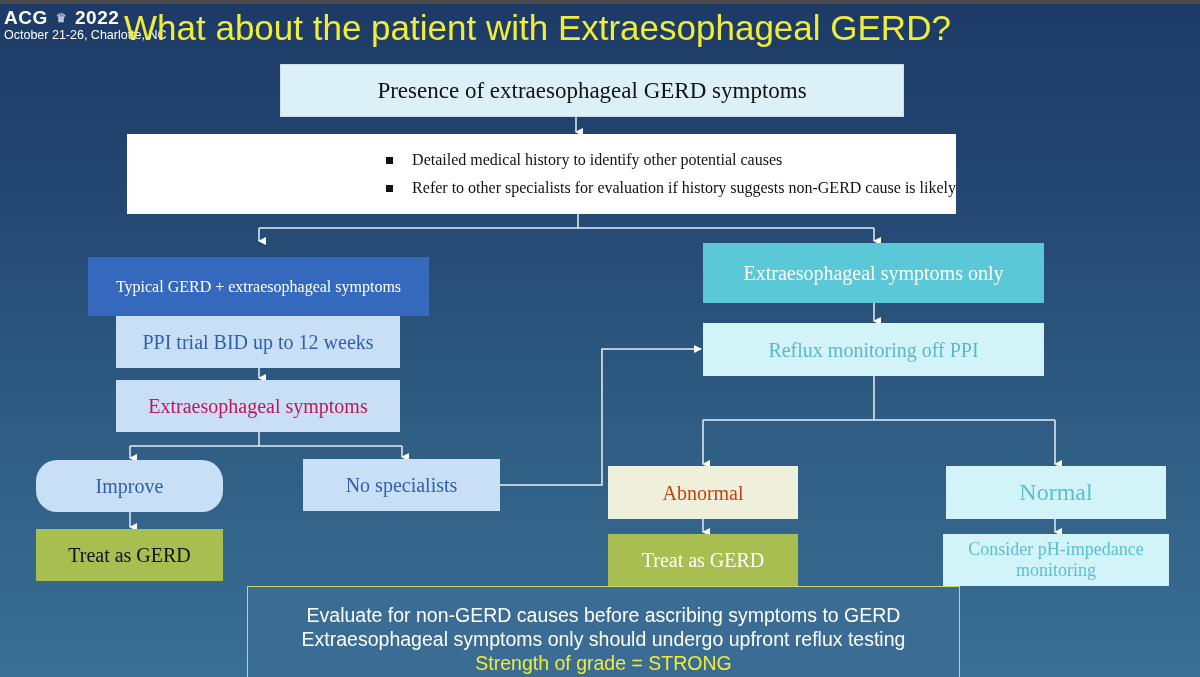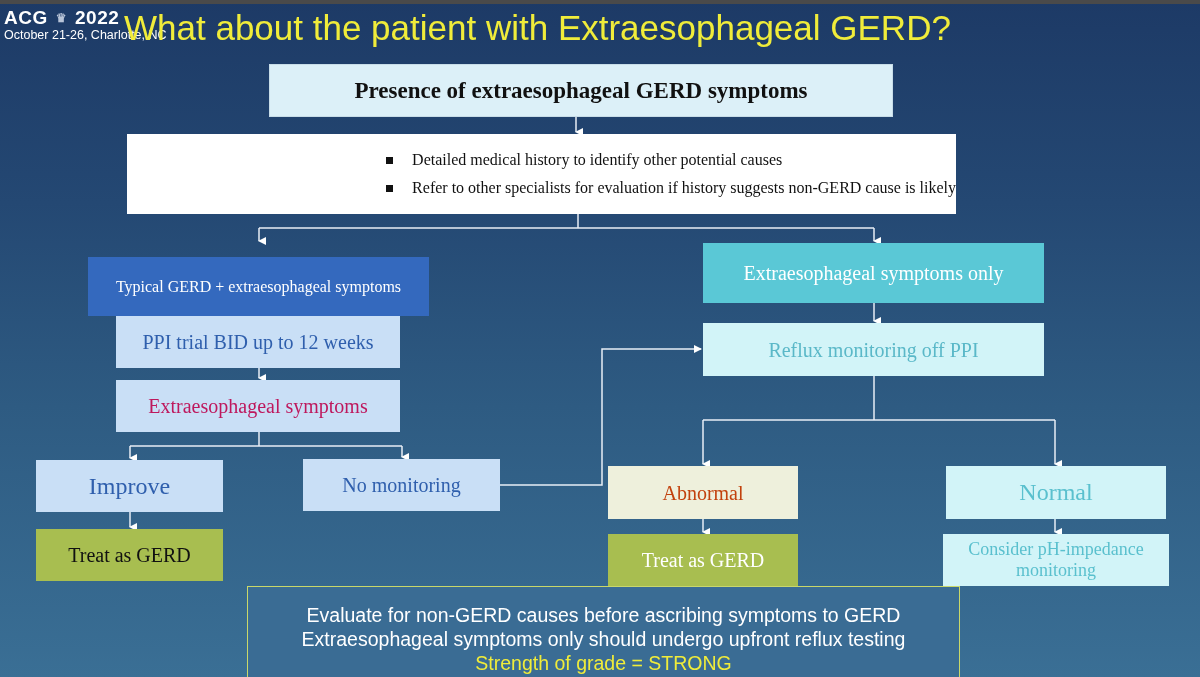--- a/index.html
+++ b/index.html
@@ -16,29 +16,29 @@
   .logo .sub { font-size: 12.5px; line-height: 14px; }
   .title {
     position: absolute; left: 124px; top: 6px; width: 1076px;
     color: #f0ec3a; font-family: "Liberation Sans", sans-serif; font-size: 35px; line-height: 44px;
     white-space: nowrap;
   }
   .box {
     position: absolute; display: flex; align-items: center; justify-content: center;
     text-align: center; font-family: "Liberation Serif", serif; line-height: 1.2;
   }
-  .b-top { left: 269px; top: 64px; width: 624px; height: 53px; background: #dcf0f8; color: #111; font-size: 23px; font-weight: bold; border: 1px solid #c8dde8; }
+  .b-top { left: 280px; top: 64px; width: 624px; height: 53px; background: #dcf0f8; color: #111; font-size: 23px; font-weight: normal; border: 1px solid #c8dde8; }
   .b-hist { left: 127px; top: 134px; width: 829px; height: 80px; background: #ffffff; color: #111; font-size: 16px; justify-content: flex-end; text-align: left; padding-left: 12px; }
   .b-hist ul { list-style: none; }
   .b-hist li { display: flex; align-items: center; line-height: 28px; }
   .b-hist .bullet { display: inline-block; width: 7px; height: 7px; background: #111; margin-right: 19px; margin-left: 2px; }
   .b-typ { left: 88px; top: 257px; width: 341px; height: 59px; background: #3469be; color: #fff; font-size: 16px; }
   .b-ppi { left: 116px; top: 316px; width: 284px; height: 52px; background: #c9dff6; color: #2f5fad; font-size: 20px; }
   .b-exs { left: 116px; top: 380px; width: 284px; height: 52px; background: #c9dff6; color: #be185d; font-size: 20px; }
-  .b-imp { left: 36px; top: 460px; width: 187px; height: 52px; background: #c9dff6; color: #2f5fad; font-size: 24px; }
+  .b-imp { left: 36px; top: 460px; width: 187px; height: 52px; background: #c9dff6; color: #2f5fad; font-size: 20px; border-radius: 21px; }
   .b-noimp { left: 303px; top: 459px; width: 197px; height: 52px; background: #c9dff6; color: #2f5fad; font-size: 20px; }
   .b-treatL { left: 36px; top: 529px; width: 187px; height: 52px; background: #a8be50; color: #111; font-size: 20px; }
   .b-exo { left: 703px; top: 243px; width: 341px; height: 60px; background: #5ac8d6; color: #fff; font-size: 20px; }
   .b-reflux { left: 703px; top: 323px; width: 341px; height: 53px; background: #d2f4f8; color: #5ab8c8; font-size: 20px; }
   .b-abn { left: 608px; top: 466px; width: 190px; height: 53px; background: #eef0dc; color: #c2410c; font-size: 20px; }
   .b-treatR { left: 608px; top: 534px; width: 190px; height: 52px; background: #a8be50; color: #fff; font-size: 20px; }
   .b-norm { left: 946px; top: 466px; width: 220px; height: 53px; background: #d2f4f8; color: #5ac0ce; font-size: 24px; }
   .b-cons { left: 943px; top: 534px; width: 226px; height: 52px; background: #d2f4f8; color: #5ac0ce; font-size: 18px; line-height: 1.15; }
   .summary {
     position: absolute; left: 247px; top: 586px; width: 713px; height: 91px;
@@ -115,21 +115,21 @@
       <span class="bullet"></span>
       <span>Refer to other specialists for evaluation if history suggests non-GERD cause is likely</span>
     </li>
   </ul>
 </div>
 
 <div class="box b-typ">Typical GERD + extraesophageal symptoms</div>
 <div class="box b-ppi">PPI trial BID up to 12 weeks</div>
 <div class="box b-exs">Extraesophageal symptoms</div>
 <div class="box b-imp">Improve</div>
-<div class="box b-noimp">No monitoring</div>
+<div class="box b-noimp">No specialists</div>
 <div class="box b-treatL">Treat as GERD</div>
 
 <div class="box b-exo">Extraesophageal symptoms only</div>
 <div class="box b-reflux">Reflux monitoring off PPI</div>
 <div class="box b-abn">Abnormal</div>
 <div class="box b-treatR">Treat as GERD</div>
 <div class="box b-norm">Normal</div>
 <div class="box b-cons">Consider pH-impedance monitoring</div>
 
 <div class="summary">

